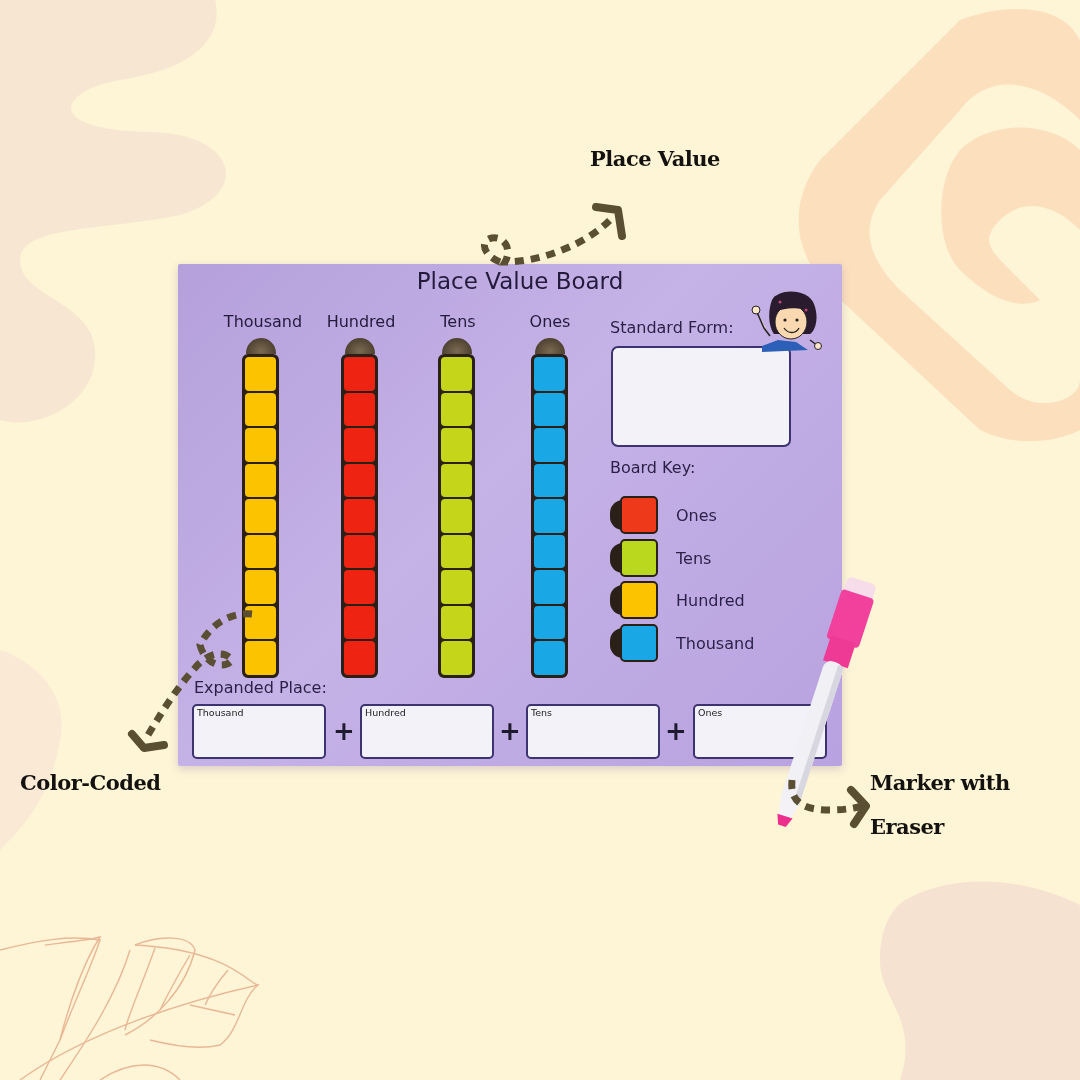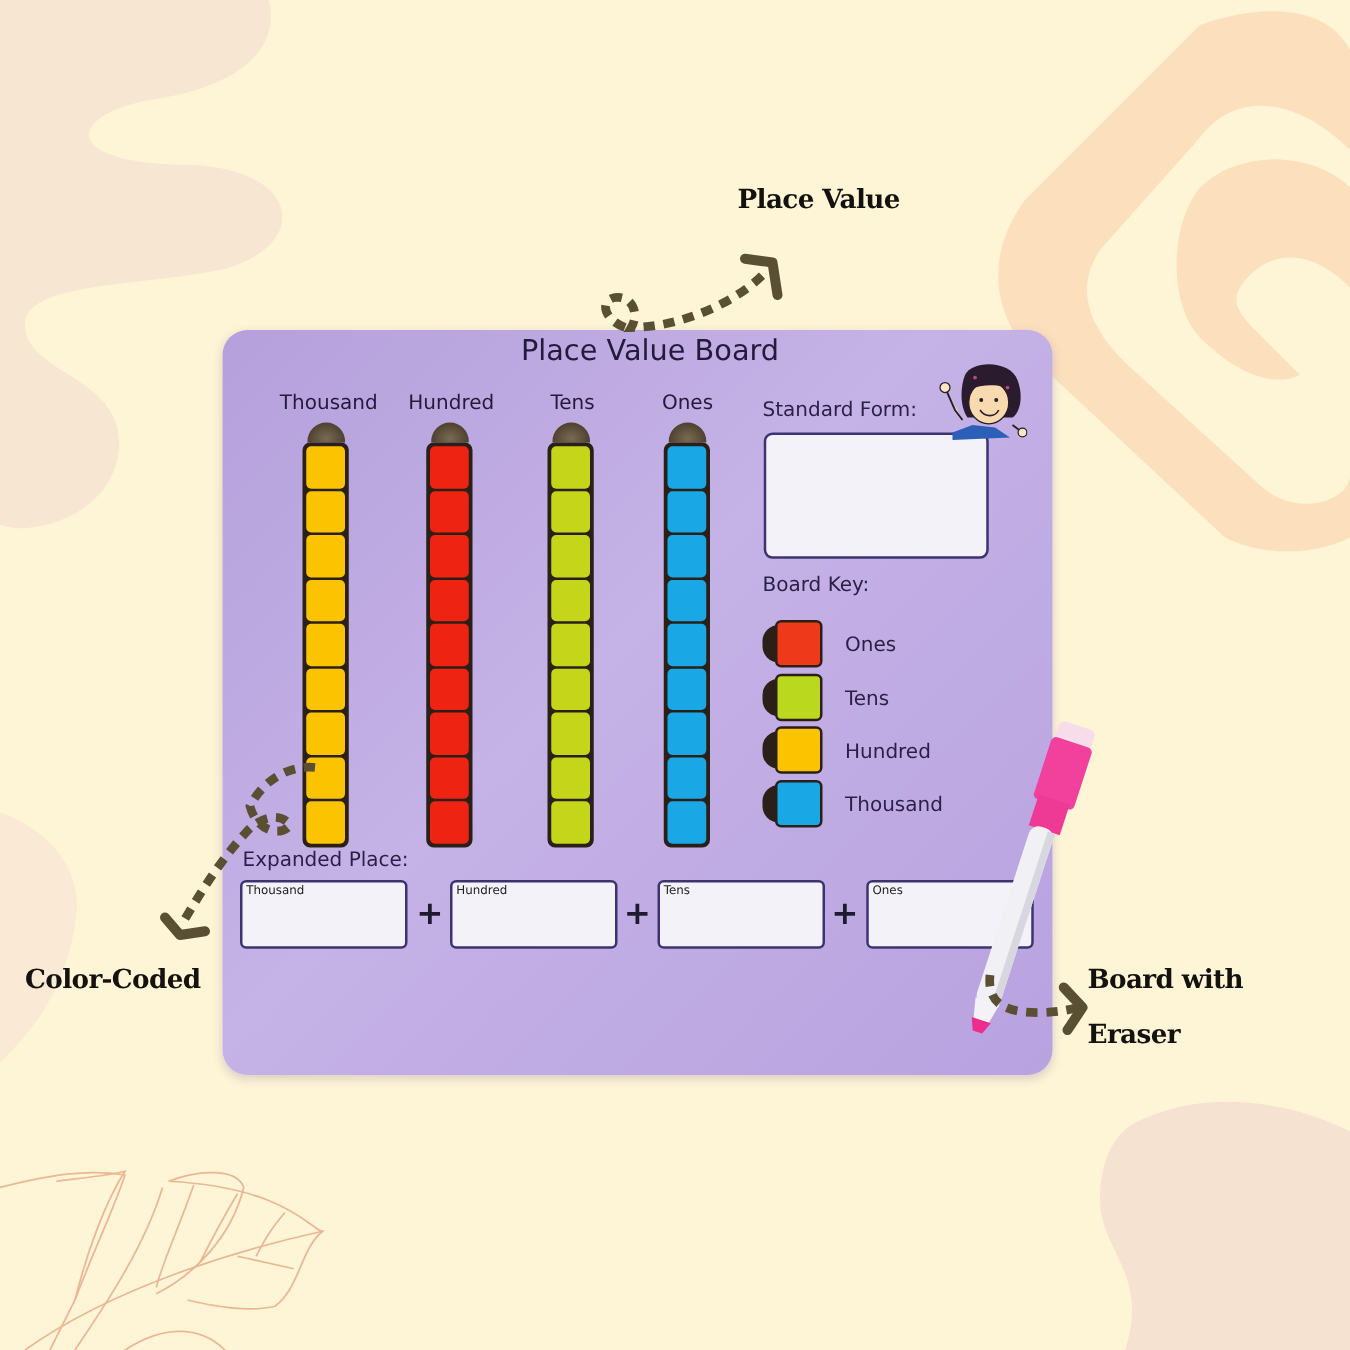--- a/index.html
+++ b/index.html
@@ -24,23 +24,23 @@
   .callout span { display: block; }
   .callout.top { left: 590px; top: 137px; width: 205px; }
   .callout.left { left: 20px; top: 761px; width: 225px; }
   .callout.right { left: 870px; top: 761px; width: 210px; }
 
   .arrows { position: absolute; inset: 0; pointer-events: none; }
 
   .board {
     position: absolute;
     left: 178px; top: 264px;
-    width: 664px; height: 596px;
+    width: 664px; height: 502px;
     background: linear-gradient(135deg, #b5a0dc 0%, #c5b2e6 45%, #b8a2e0 100%);
-    border-radius: 20px;
+    border-radius: 2px;
     box-shadow: 0 3px 8px rgba(120,90,150,0.25);
   }
   .board-title {
     position: absolute; left: 0; right: 0; top: 4px;
     text-align: center;
     font-size: 23px; color: #231a3c;
     padding-left: 20px;
   }
   .col-label {
     position: absolute; top: 48px;
@@ -158,21 +158,21 @@
   </g>
 </svg>
 
 <div class="callout top">
   <span>Place Value</span>
 </div>
 <div class="callout left">
   <span>Color-Coded</span>
 </div>
 <div class="callout right">
-  <span>Board with</span>
+  <span>Marker with</span>
   <span>Eraser</span>
 </div>
 
 <div class="board">
   <div class="board-title">Place Value Board</div>
 
   <div class="col-label" style="left:35px">Thousand</div>
   <div class="col-label" style="left:133px">Hundred</div>
   <div class="col-label" style="left:230px">Tens</div>
   <div class="col-label" style="left:322px">Ones</div>

